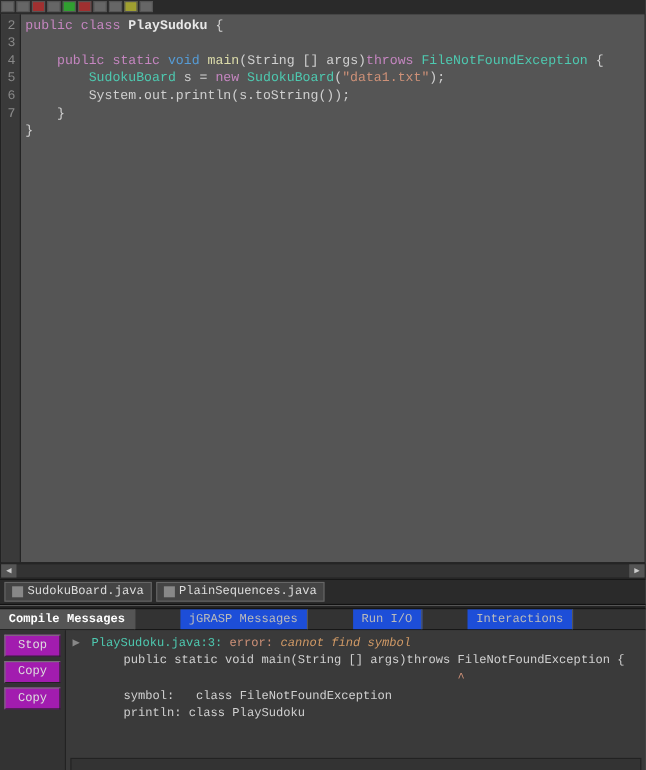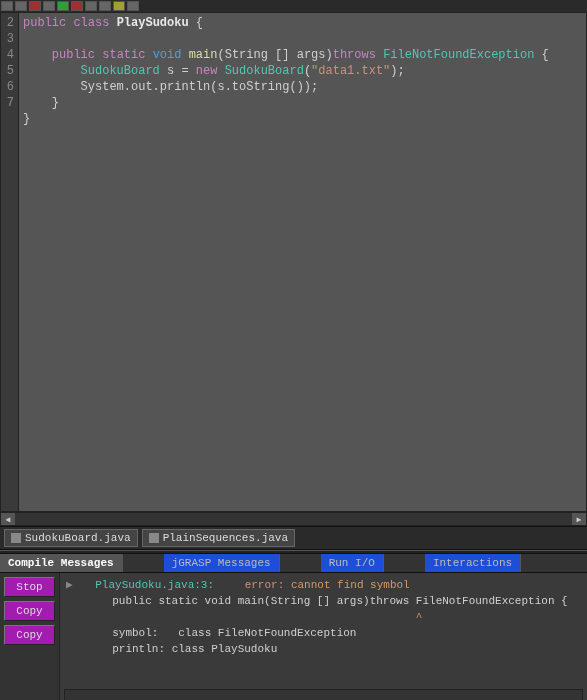--- a/index.html
+++ b/index.html
@@ -146,23 +146,23 @@
       font-size: 11px;
       line-height: 16px;
       white-space: pre;
       overflow: hidden;
       position: relative;
     }
     .console .play-icon {
       color: #888;
       margin-right: 4px;
     }
-    .err-file { color: #4ec9b0; margin-left: 12px; }
-    .err-kw { color: #ce9178; margin-left: 24px; }
-    .err-msg { color: #d19a66; }
+    .err-file { color: #4ec9b0; }
+    .err-kw { color: #ce9178; }
+    .err-msg { color: #d19a66; font-style: italic; }
     .err-caret { color: #ce9178; }
     .console-scroll {
       position: absolute;
       bottom: 2px;
       left: 4px;
       right: 4px;
       height: 12px;
       background: #333;
       border: 1px solid #222;
     }

